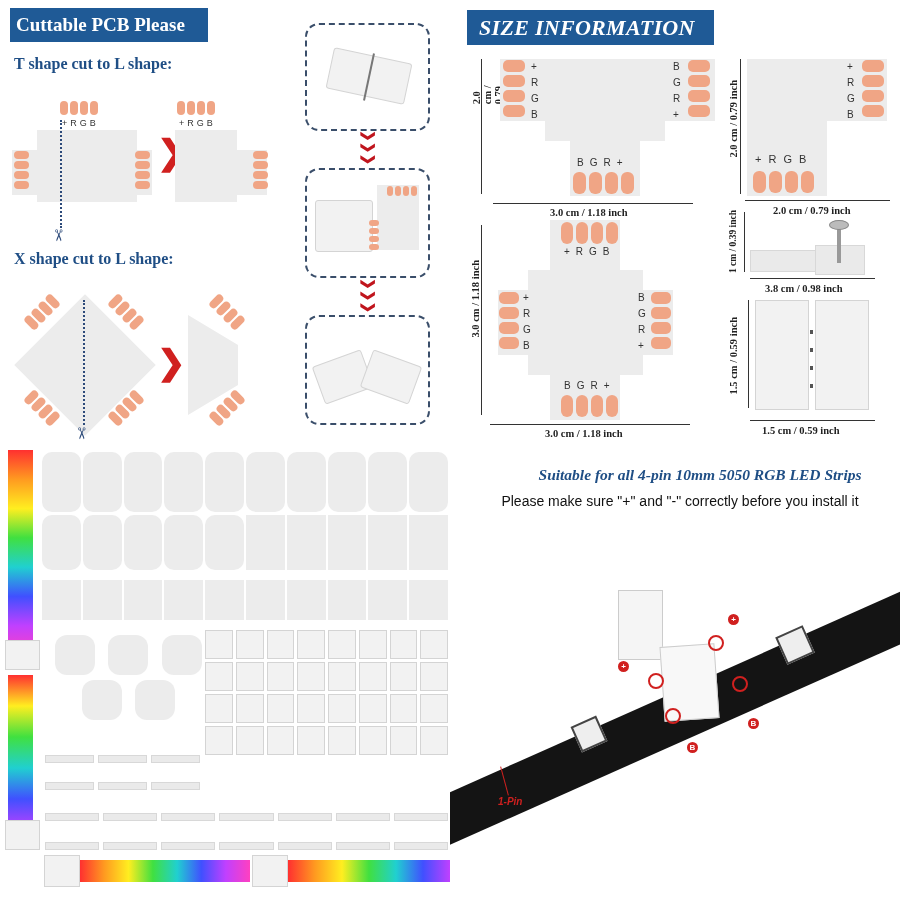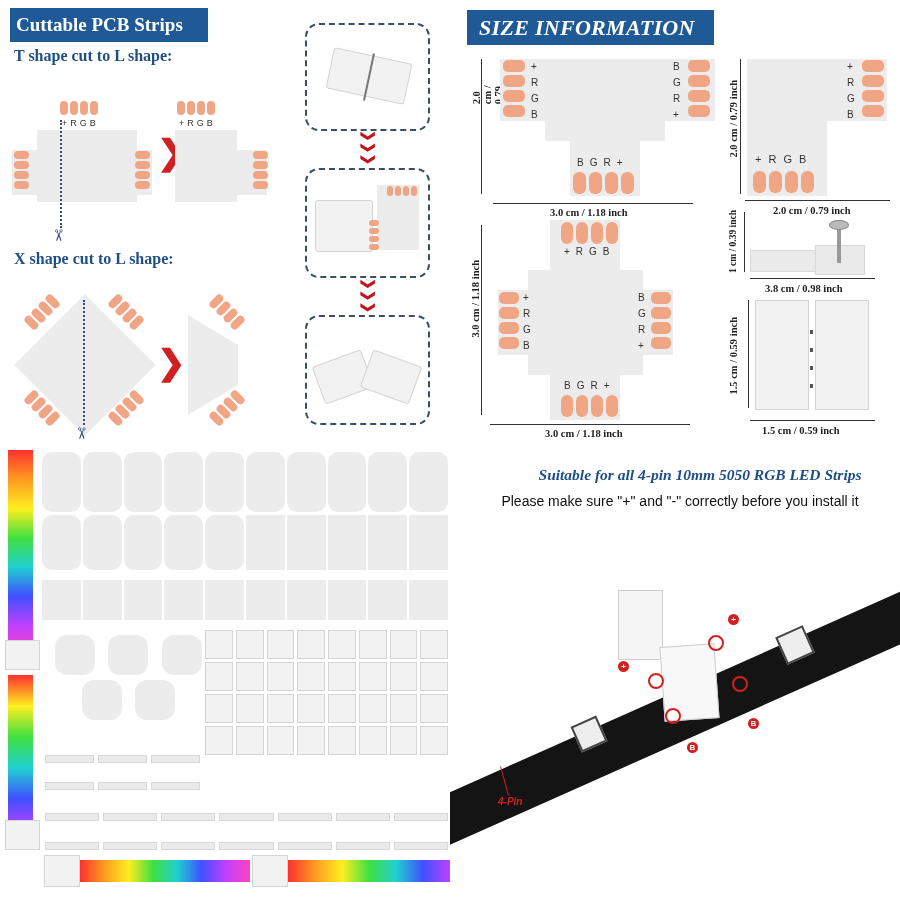--- a/index.html
+++ b/index.html
@@ -37,22 +37,22 @@
   .marker { width: 16px; height: 16px; border-radius: 50%; border: 2px solid #d0201f; }
   .dotred { width: 11px; height: 11px; border-radius: 50%; background: #d0201f; color: #fff; font-size: 8px; font-weight: bold; text-align: center; line-height: 11px; font-family: "Liberation Sans", sans-serif; }
 
   .connector { background: #f2f2f2; border: 1px solid #d4d4d4; }
   .clip { background: #eaeaea; border: 1px solid #d8d8d8; }
   .screw { background: #999; width: 4px; }
 </style>
 </head>
 <body>
 
-<div class="abs banner banner-left">Cuttable PCB Strips</div>
-<div class="abs subhead" style="left:14px;top:47px;">T shape cut to L shape:</div>
+<div class="abs banner banner-left">Cuttable PCB Please</div>
+<div class="abs subhead" style="left:14px;top:55px;">T shape cut to L shape:</div>
 
 <div class="abs" style="left:12px;top:95px;width:140px;height:110px;">
   <div class="abs pcb" style="left:25px;top:35px;width:100px;height:72px;"></div>
   <div class="abs pcb" style="left:0;top:55px;width:140px;height:45px;"></div>
   <div class="abs" style="left:48px;top:6px;display:flex;gap:2px;">
     <div class="pad" style="width:8px;height:14px;"></div>
       <div class="pad" style="width:8px;height:14px;"></div>
       <div class="pad" style="width:8px;height:14px;"></div>
       <div class="pad" style="width:8px;height:14px;"></div>
   </div>
@@ -331,21 +331,21 @@
   <div class="abs" style="left:212px;top:75px;width:55px;height:75px;background:#f8f8f8;border:1px solid #ccc;transform:rotate(-4deg);"></div>
   <div class="abs marker" style="left:258px;top:65px;"></div>
   <div class="abs marker" style="left:282px;top:106px;"></div>
   <div class="abs marker" style="left:198px;top:103px;"></div>
   <div class="abs marker" style="left:215px;top:138px;"></div>
   <div class="abs dotred" style="left:278px;top:44px;">+</div>
   <div class="abs dotred" style="left:168px;top:91px;">+</div>
   <div class="abs dotred" style="left:298px;top:148px;">B</div>
   <div class="abs dotred" style="left:237px;top:172px;">B</div>
   <div class="abs" style="left:54px;top:196px;width:1px;height:30px;background:#d0201f;transform:rotate(-15deg);"></div>
-  <div class="abs redlabel" style="left:48px;top:226px;">4-Pin</div>
+  <div class="abs redlabel" style="left:48px;top:226px;">1-Pin</div>
 </div>
 
 <div class="abs" style="left:0;top:440px;width:450px;height:460px;">
 
   <div class="abs" style="left:8px;top:10px;width:25px;height:205px;background:linear-gradient(#ff3030,#ff9a20,#ffee20,#40e040,#20d0d0,#4050ff,#c040ff,#ff40c0);"></div>
   <div class="abs" style="left:8px;top:235px;width:25px;height:155px;background:linear-gradient(#ff3030,#ffee20,#40e040,#20d0d0,#4050ff,#c040ff);"></div>
   <div class="abs connector" style="left:5px;top:200px;width:35px;height:30px;"></div>
   <div class="abs connector" style="left:5px;top:380px;width:35px;height:30px;"></div>
 
   <div class="abs" style="left:80px;top:420px;width:170px;height:22px;background:linear-gradient(90deg,#ff3030,#ff9a20,#ffee20,#40e040,#20d0d0,#4050ff,#c040ff,#ff40c0);"></div>

